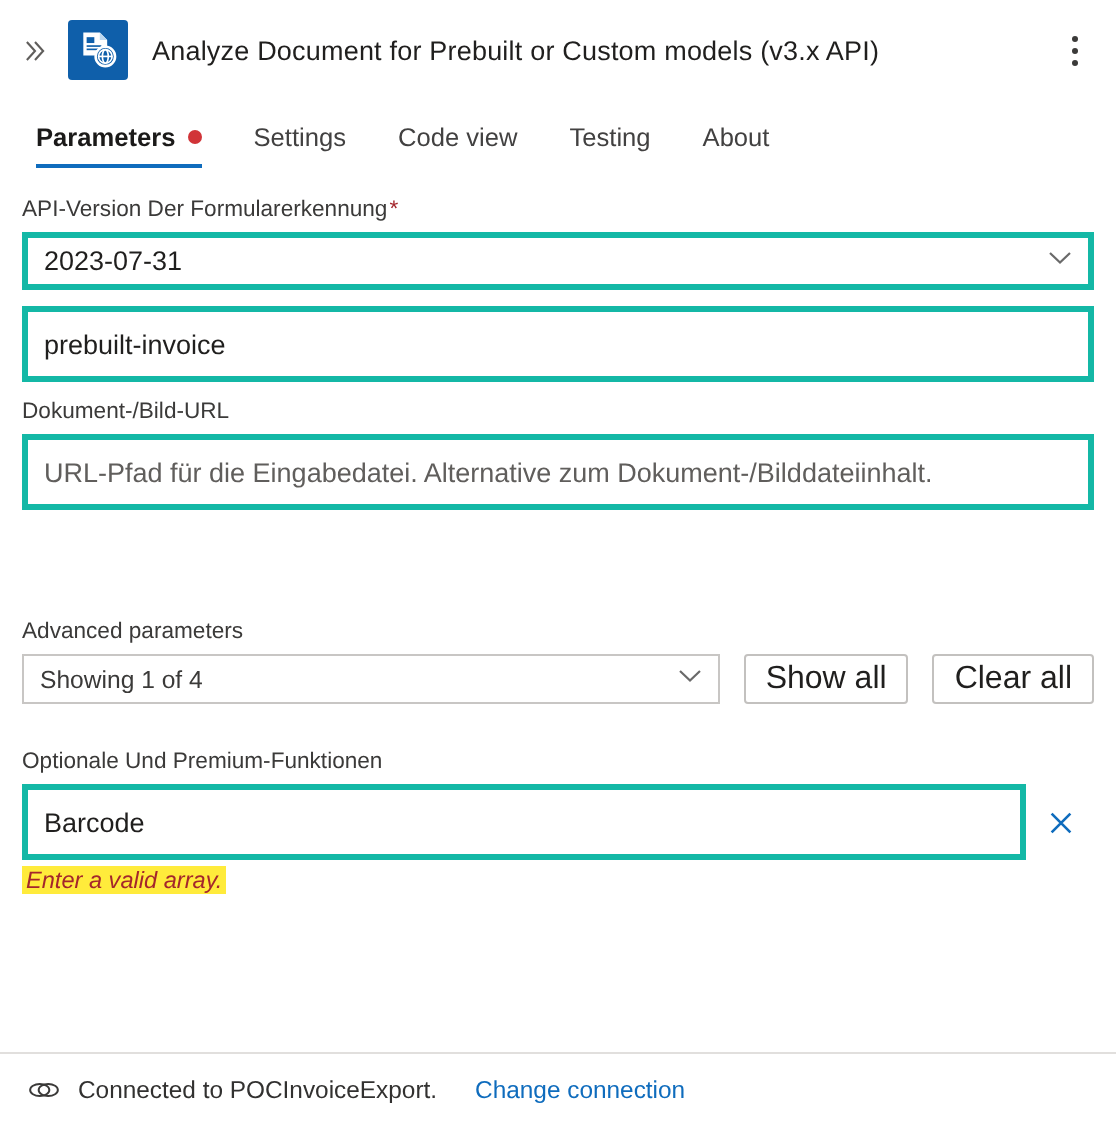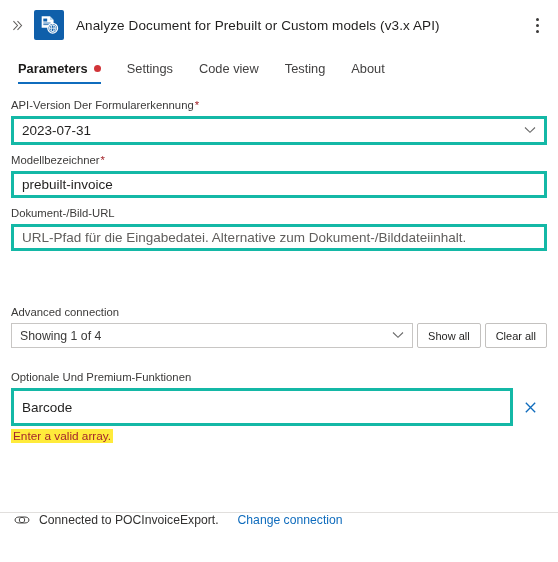--- a/index.html
+++ b/index.html
@@ -124,21 +124,21 @@
     position: relative;
     height: 29px;
     border: 3px solid #14b8a6;
     background: #fff;
     display: flex;
     align-items: center;
     padding: 0 8px;
     font-size: 13.5px;
     color: #201f1e;
   }
-  .input-box.tall { height: 27px; }
+  .input-box.tall { height: 38px; }
   .input-value { flex: 1 1 auto; white-space: nowrap; overflow: hidden; }
   .placeholder { color: #605e5c; }
   .chev {
     flex: 0 0 auto;
     color: #6a6a6a;
     font-size: 10px;
     margin-left: 6px;
     line-height: 1;
   }
 
@@ -183,26 +183,27 @@
     font-size: 12.3px;
     color: #3b3a39;
     background: #fff;
   }
   .btn {
     flex: 0 0 auto;
     min-width: 58px;
     height: 25px;
     border: 1px solid #c3c1bf;
     background: #fff;
-    font-size: 11px;
+    font-size: 16px;
     color: #201f1e;
     font-family: inherit;
     border-radius: 2px;
     cursor: pointer;
     padding: 0 10px;
+    margin-left: 8px;
   }
 
   .barcode-row {
     display: flex;
     align-items: center;
     gap: 0;
   }
   .barcode-row .input-box { flex: 1 1 auto; height: 38px; }
   .clear-x {
     flex: 0 0 auto;
@@ -213,29 +214,30 @@
   }
 
   .error-text {
     display: inline-block;
     margin-top: 3px;
     font-size: 11.8px;
     color: #a4262c;
     background: #ffeb3b;
     padding: 0 2px;
     line-height: 14px;
+    font-style: italic;
   }
 
   
   .footer {
     flex: 0 0 auto;
     border-top: 1px solid #e1dfdd;
-    height: 50px;
-    display: flex;
-    align-items: flex-start;
+    height: 36px;
+    display: flex;
+    align-items: center;
     padding: 0 14px;
     gap: 9px;
     font-size: 12.2px;
     color: #323130;
   }
   .footer-link {
     color: #0f6cbd;
     cursor: pointer;
     margin-left: 10px;
   }
@@ -308,40 +310,37 @@
         <span class="input-value">2023-07-31</span>
         <span class="chev">
           <svg width="12" height="8" viewBox="0 0 12 8" aria-hidden="true">
               <path d="M1 1.5 L6 6.3 L11 1.5" fill="none" stroke="#6a6a6a" stroke-width="1.1"></path>
             </svg>
         </span>
       </div>
     </div>
 
     <div class="field">
-      <div class="field-label">
-        <span>Modellbezeichner</span><span class="req">*</span>
-      </div>
       <div class="input-box tall">
         <span class="input-value">prebuilt-invoice</span>
       </div>
     </div>
 
 
     <div class="field">
       <div class="field-label">Dokument-/Bild-URL</div>
       <div class="input-box tall">
         <span class="input-value placeholder">URL-Pfad für die Eingabedatei. Alternative zum Dokument-/Bilddateiinhalt.</span>
       </div>
     </div>
 
     <div class="spacer"></div>
 
     <div class="field">
-      <div class="field-label">Advanced connection</div>
+      <div class="field-label">Advanced parameters</div>
       <div class="adv-row">
         <div class="adv-select">
           <span class="input-value">Showing 1 of 4</span>
           <span class="chev">
             <svg width="12" height="8" viewBox="0 0 12 8" aria-hidden="true">
                 <path d="M1 1.5 L6 6.3 L11 1.5" fill="none" stroke="#6a6a6a" stroke-width="1.1"></path>
               </svg>
           </span>
         </div>
         <button class="btn">Show all</button>

